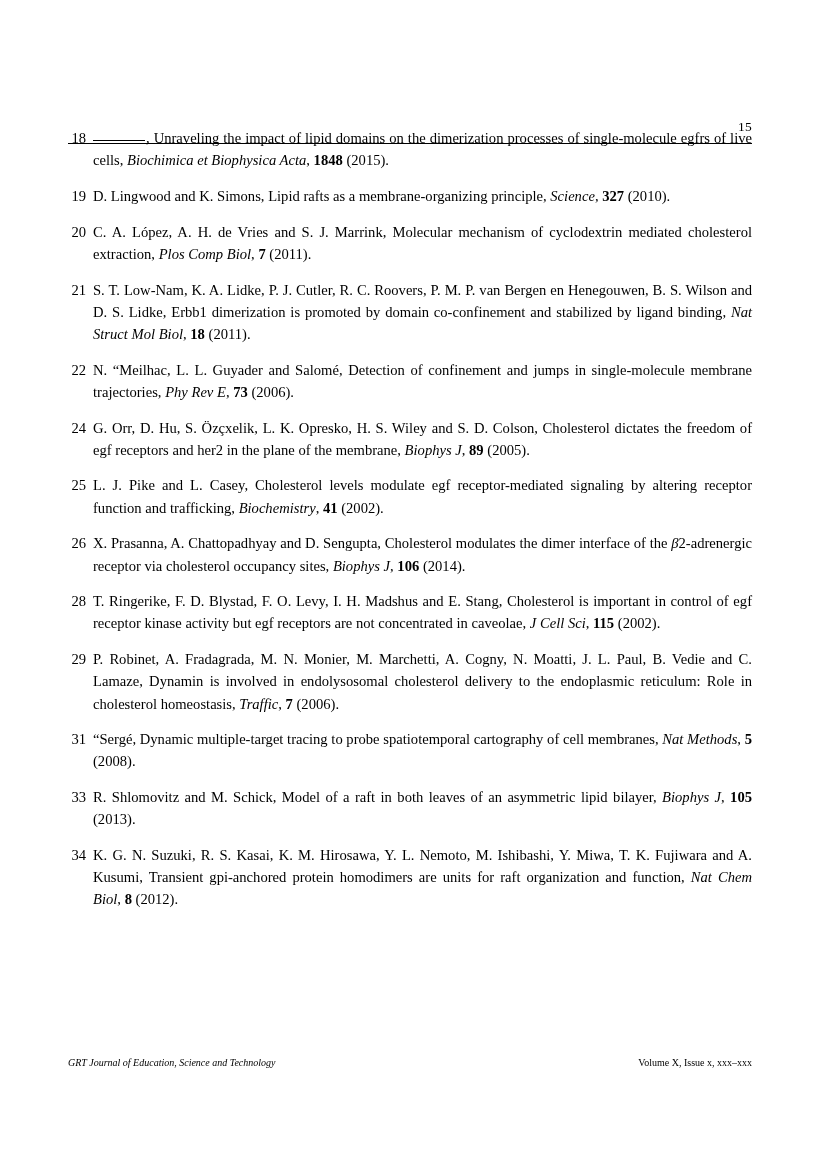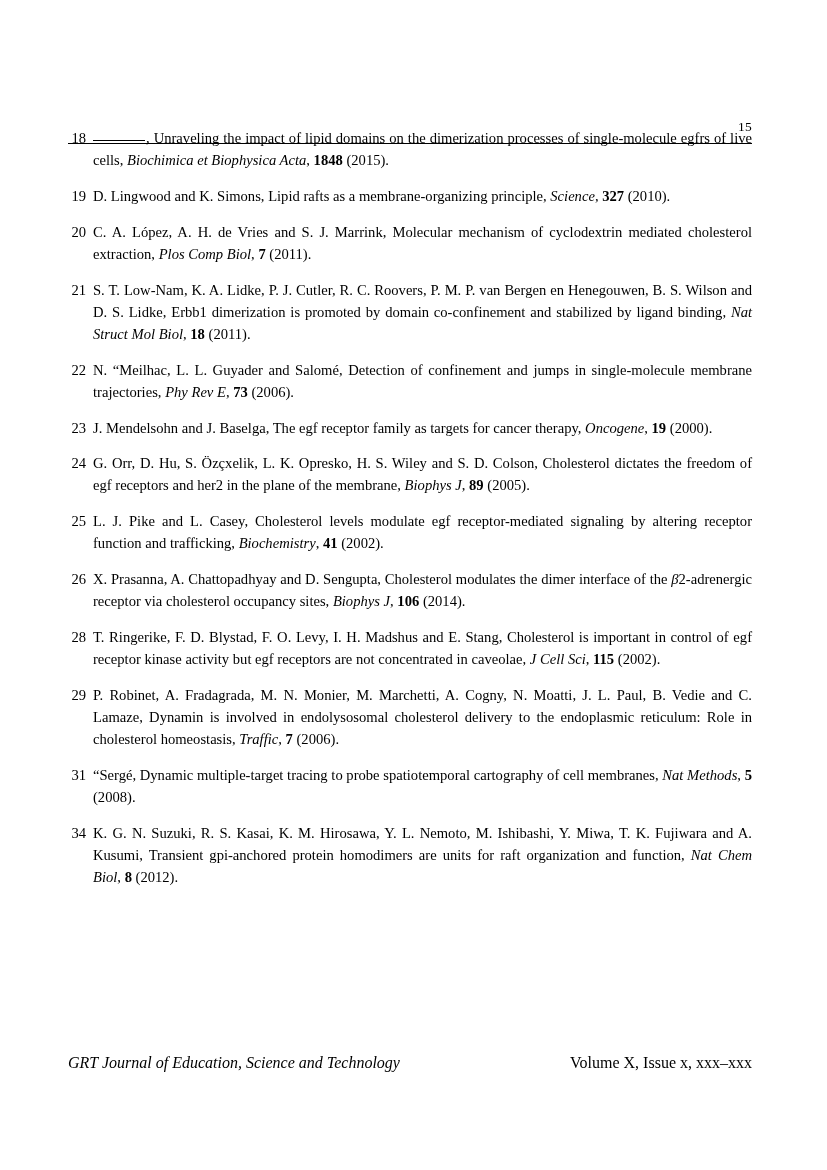--- a/index.html
+++ b/index.html
@@ -87,21 +87,21 @@
   }
   
   .page-footer {
     position: absolute;
     left: 68px;
     top: 1055px;
     width: 684px;
     display: flex;
     justify-content: space-between;
     align-items: flex-end;
-    font-size: 16px;
+    font-size: 10px;
     line-height: 16px;
   }
   .footer-left {
     font-style: italic;
   }
   .footer-right {
     font-style: normal;
   }
 </style>
 </head>
@@ -129,24 +129,20 @@
       </div>
       <div class="ref">
         <span class="ref-num">21</span>
         <span class="ref-body"><span>S. T. Low-Nam, K. A. Lidke, P. J. Cutler, R. C. Roovers, P. M. P. van Bergen en Henegouwen, B. S. Wilson and D. S. Lidke, Erbb1 dimerization is promoted by domain co-confinement and stabilized by ligand binding, </span><em>Nat Struct Mol Biol</em><span>, </span><b>18</b><span> (2011).</span></span>
       </div>
       <div class="ref">
         <span class="ref-num">22</span>
         <span class="ref-body"><span>N. “Meilhac, L. L. Guyader and Salomé, Detection of confinement and jumps in single-molecule membrane trajectories, </span><em>Phy Rev E</em><span>, </span><b>73</b><span> (2006).</span></span>
       </div>
       <div class="ref">
-        <span class="ref-num">23</span>
-        <span class="ref-body"><span>J. Mendelsohn and J. Baselga, The egf receptor family as targets for cancer therapy, </span><em>Oncogene</em><span>, </span><b>19</b><span> (2000).</span></span>
-      </div>
-      <div class="ref">
         <span class="ref-num">24</span>
         <span class="ref-body"><span>G. Orr, D. Hu, S. Özçxelik, L. K. Opresko, H. S. Wiley and S. D. Colson, Cholesterol dictates the freedom of egf receptors and her2 in the plane of the membrane, </span><em>Biophys J</em><span>, </span><b>89</b><span> (2005).</span></span>
       </div>
       <div class="ref">
         <span class="ref-num">25</span>
         <span class="ref-body"><span>L. J. Pike and L. Casey, Cholesterol levels modulate egf receptor-mediated signaling by altering receptor function and trafficking, </span><em>Biochemistry</em><span>, </span><b>41</b><span> (2002).</span></span>
       </div>
       <div class="ref">
         <span class="ref-num">26</span>
         <span class="ref-body"><span>X. Prasanna, A. Chattopadhyay and D. Sengupta, Cholesterol modulates the dimer interface of the </span><em>β</em><span>2-adrenergic receptor via cholesterol occupancy sites, </span><em>Biophys J</em><span>, </span><b>106</b><span> (2014).</span></span>
@@ -157,20 +153,24 @@
       </div>
       <div class="ref">
         <span class="ref-num">29</span>
         <span class="ref-body"><span>P. Robinet, A. Fradagrada, M. N. Monier, M. Marchetti, A. Cogny, N. Moatti, J. L. Paul, B. Vedie and C. Lamaze, Dynamin is involved in endolysosomal cholesterol delivery to the endoplasmic reticulum: Role in cholesterol homeostasis, </span><em>Traffic</em><span>, </span><b>7</b><span> (2006).</span></span>
       </div>
       <div class="ref">
         <span class="ref-num">31</span>
         <span class="ref-body"><span>“Sergé, Dynamic multiple-target tracing to probe spatiotemporal cartography of cell membranes, </span><em>Nat Methods</em><span>, </span><b>5</b><span> (2008).</span></span>
       </div>
       <div class="ref">
+        <span class="ref-num">33</span>
+        <span class="ref-body"><span>R. Shlomovitz and M. Schick, Model of a raft in both leaves of an asymmetric lipid bilayer, </span><em>Biophys J</em><span>, </span><b>105</b><span> (2013).</span></span>
+      </div>
+      <div class="ref">
         <span class="ref-num">34</span>
         <span class="ref-body"><span>K. G. N. Suzuki, R. S. Kasai, K. M. Hirosawa, Y. L. Nemoto, M. Ishibashi, Y. Miwa, T. K. Fujiwara and A. Kusumi, Transient gpi-anchored protein homodimers are units for raft organization and function, </span><em>Nat Chem Biol</em><span>, </span><b>8</b><span> (2012).</span></span>
       </div>
     </div>
 
   <div class="page-footer">
     <div class="footer-left">GRT Journal of Education, Science and Technology</div>
     <div class="footer-right">Volume X, Issue x, xxx–xxx</div>
   </div>
 

